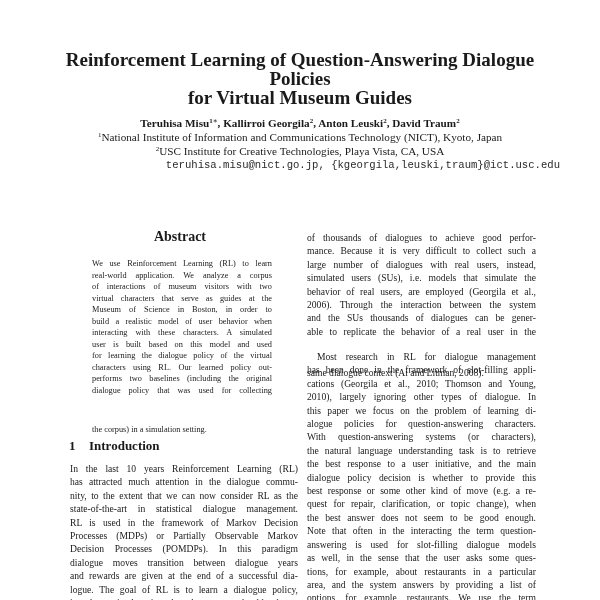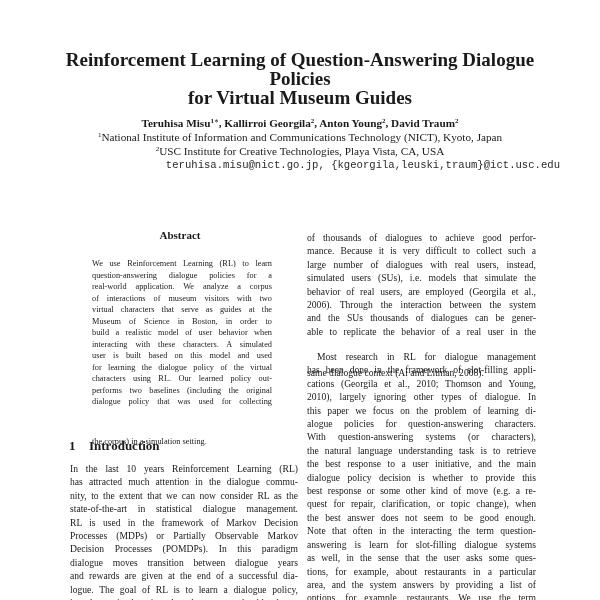--- a/index.html
+++ b/index.html
@@ -25,21 +25,21 @@
   }
   .affil1 { top: 130px; }
   .affil2 { top: 144px; }
   .emails {
     position: absolute; left: 40px; top: 158px; width: 520px;
     text-align: right; font-family: "Liberation Mono", "DejaVu Sans Mono", monospace;
     font-size: 10.6px; line-height: 14px; color: #2a2a2a;
   }
   .abstract-head {
     position: absolute; left: 60px; top: 229px; width: 240px;
-    text-align: center; font-weight: bold; font-size: 11px;
+    text-align: center; font-weight: bold; font-size: 14px;
   }
   .abstract-body {
     position: absolute; left: 92px; top: 258px; width: 180px;
     font-size: 8.3px; line-height: 11.5px; text-align: justify;
   }
   .abstract-body .ln, .col-text .ln {
     display: block; text-align: justify; text-align-last: justify; white-space: nowrap;
   }
   .abstract-body .ln.last, .col-text .ln.last { text-align-last: left; margin-top: 28px; }
   .section-head {
@@ -57,37 +57,36 @@
 </style>
 </head>
 <body>
 
 <div class="title">
   <div>Reinforcement Learning of Question-Answering Dialogue Policies</div>
   <div>for Virtual Museum Guides</div>
 </div>
 
 <div class="authors">
-  <span>Teruhisa Misu</span><sup>1</sup><sup>∗</sup><span>, </span><span>Kallirroi Georgila</span><sup>2</sup><span>, </span><span>Anton Young</span><sup>2</sup><span>, </span><span>David Traum</span><sup>2</sup>
+  <span>Teruhisa Misu</span><sup>1</sup><sup>∗</sup><span>, </span><span>Kallirroi Georgila</span><sup>2</sup><span>, </span><span>Anton Leuski</span><sup>2</sup><span>, </span><span>David Traum</span><sup>2</sup>
 </div>
 
 <div class="affil affil1">
   <sup>1</sup><span>National Institute of Information and Communications Technology (NICT), Kyoto, Japan</span>
 </div>
 <div class="affil affil2">
   <sup>2</sup><span>USC Institute for Creative Technologies, Playa Vista, CA, USA</span>
 </div>
 
 <div class="emails">teruhisa.misu@nict.go.jp, {kgeorgila,leuski,traum}@ict.usc.edu</div>
 
 <div class="abstract-head">Abstract</div>
 
 <div class="abstract-body">
   <span class="ln">We use Reinforcement Learning (RL) to learn</span>
-  <span class="ln">question-answering dialogue policies for a</span>
   <span class="ln">real-world application. We analyze a corpus</span>
   <span class="ln">of interactions of museum visitors with two</span>
   <span class="ln">virtual characters that serve as guides at the</span>
   <span class="ln">Museum of Science in Boston, in order to</span>
   <span class="ln">build a realistic model of user behavior when</span>
   <span class="ln">interacting with these characters. A simulated</span>
   <span class="ln">user is built based on this model and used</span>
   <span class="ln">for learning the dialogue policy of the virtual</span>
   <span class="ln">characters using RL. Our learned policy out-</span>
   <span class="ln">performs two baselines (including the original</span>
@@ -133,18 +132,18 @@
   <span class="ln">this paper we focus on the problem of learning di-</span>
   <span class="ln">alogue policies for question-answering characters.</span>
   <span class="ln">With question-answering systems (or characters),</span>
   <span class="ln">the natural language understanding task is to retrieve</span>
   <span class="ln">the best response to a user initiative, and the main</span>
   <span class="ln">dialogue policy decision is whether to provide this</span>
   <span class="ln">best response or some other kind of move (e.g. a re-</span>
   <span class="ln">quest for repair, clarification, or topic change), when</span>
   <span class="ln">the best answer does not seem to be good enough.</span>
   <span class="ln">Note that often in the interacting the term question-</span>
-  <span class="ln">answering is learn for slot-filling dialogue systems</span>
+  <span class="ln">answering is used for slot-filling dialogue models</span>
   <span class="ln">as well, in the sense that the user asks some ques-</span>
   <span class="ln">tions, for example, about restaurants in a particular</span>
   <span class="ln">area, and the system answers by providing a list of</span>
   <span class="ln">options, for example, restaurants. We use the term</span>
 </div>
 
 </body></html>

